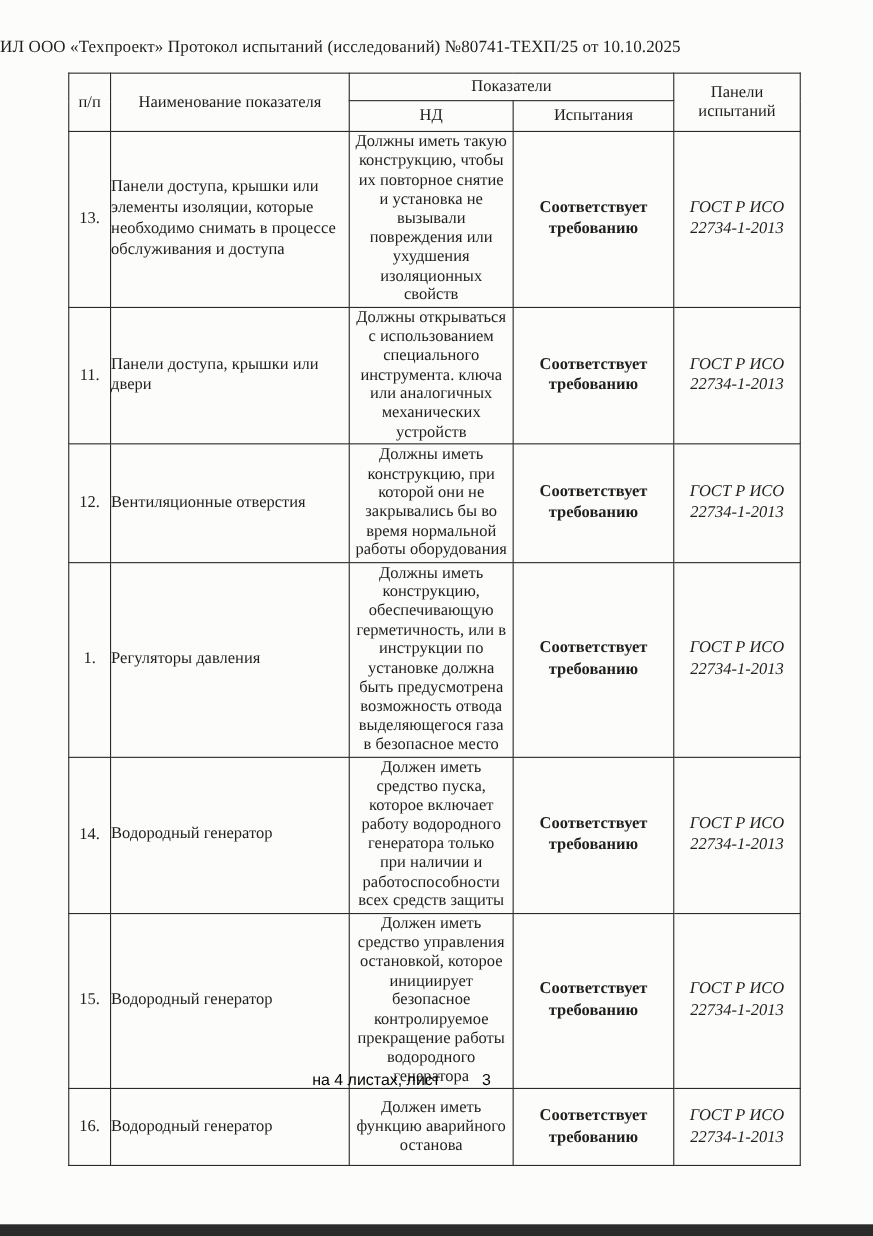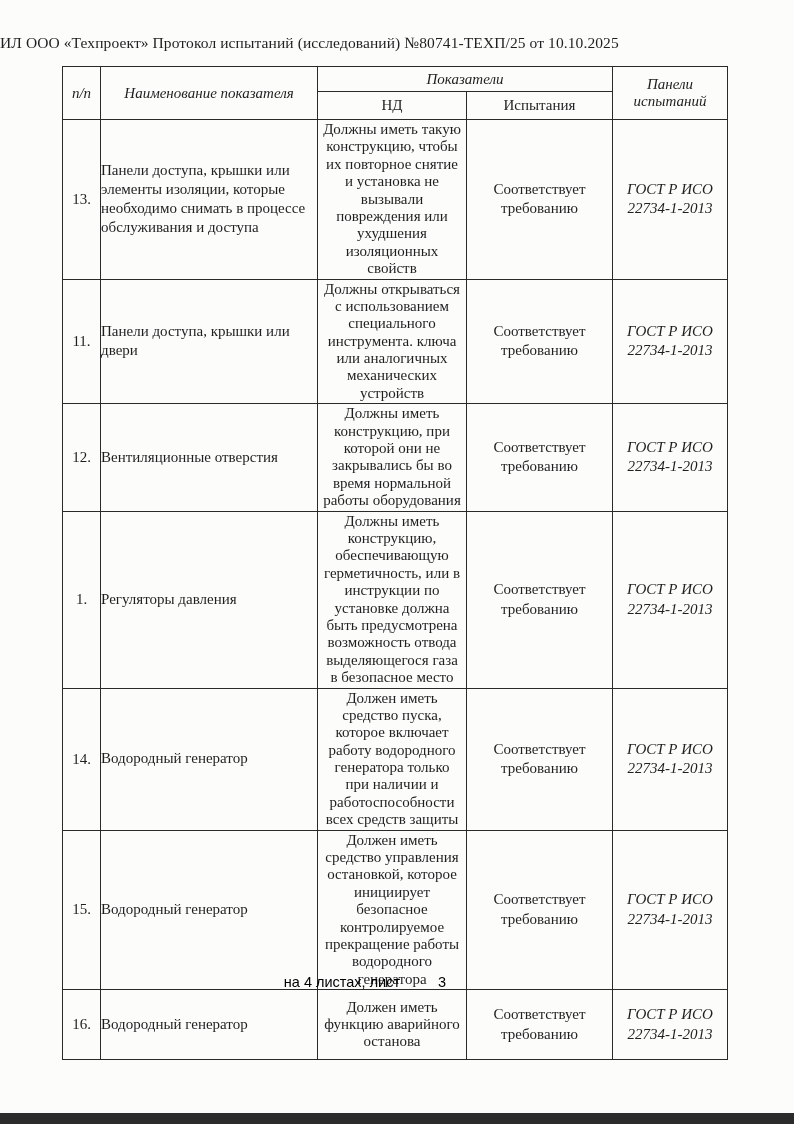--- a/index.html
+++ b/index.html
@@ -33,26 +33,26 @@
     table-layout: fixed;
     font-size: 15px;
   }
   .doc-table th, .doc-table td {
     border: 1.4px solid #2a2a2a;
     padding: 2px 4px;
     font-weight: normal;
     vertical-align: middle;
   }
   .doc-table thead th { text-align: center; font-size: 15px; }
-  .doc-table thead tr.h1 th { height: 20px; font-style: italic; }
+  .doc-table thead tr.h1 th { height: 20px; }
   .doc-table thead tr.h2 th { height: 23px; }
   td.c-num  { text-align: center; }
   td.c-name { text-align: left; padding-left: 0; padding-right: 8px; line-height: 1.28; }
   td.c-nd   { text-align: center; line-height: 1.16; padding: 1px 3px; }
-  td.c-test { text-align: center; line-height: 1.3; }
+  td.c-test { text-align: center; line-height: 1.3; font-weight: bold; }
   td.c-meth { text-align: center; line-height: 1.3; font-style: italic; }
   tbody tr:nth-child(1) { height: 149px; }
   tbody tr:nth-child(2) { height: 115px; }
   tbody tr:nth-child(3) { height: 106px; }
   tbody tr:nth-child(4) { height: 164px; }
   tbody tr:nth-child(5) { height: 137px; }
   tbody tr:nth-child(6) { height: 150px; }
   tbody tr:nth-child(7) { height: 70px;  }
   .page-footer {
     position: absolute;

